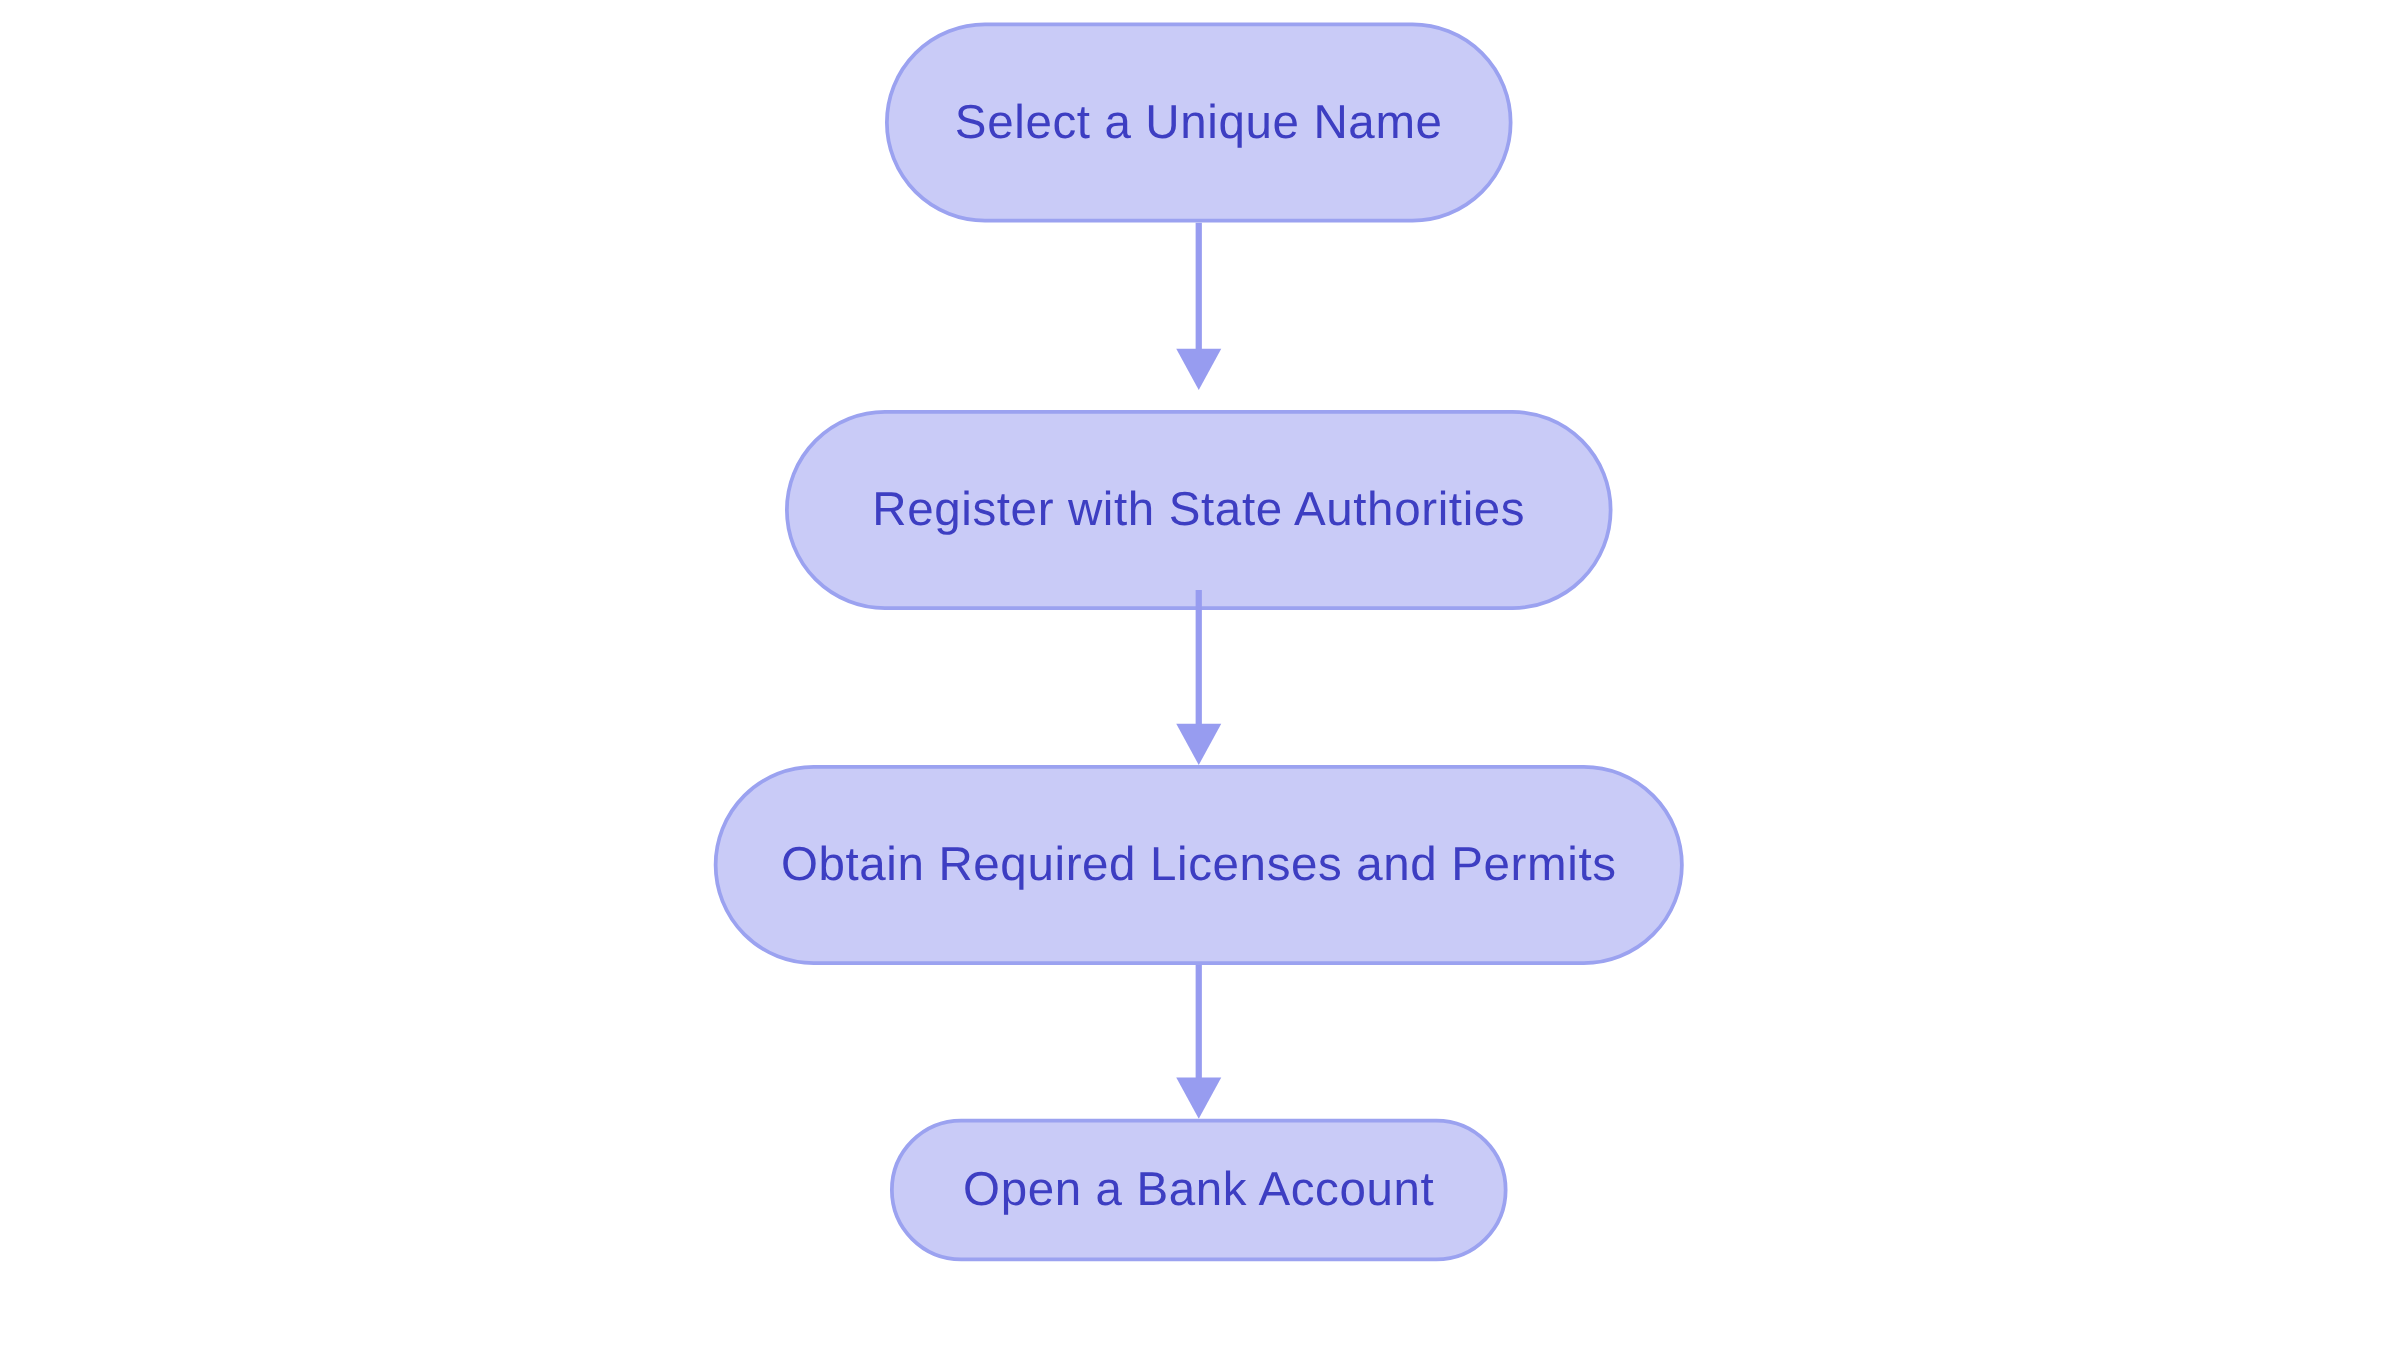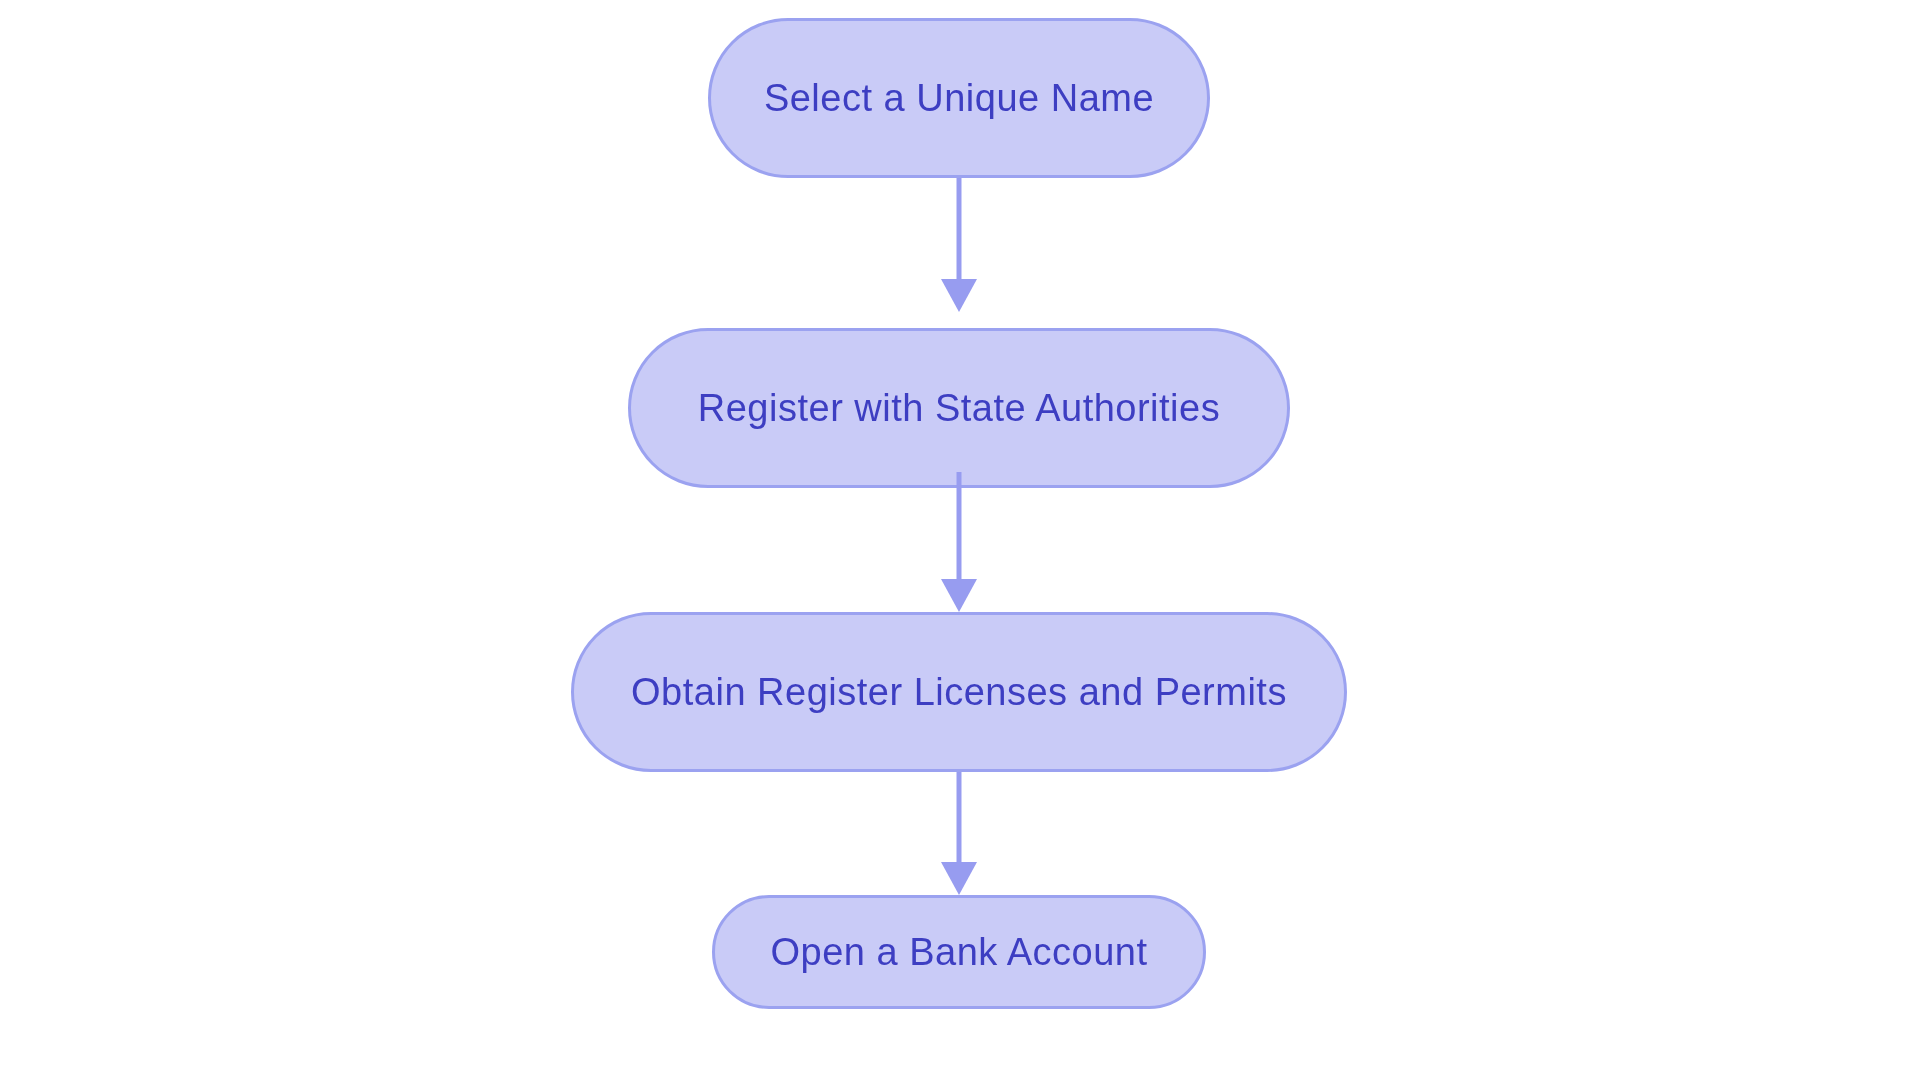--- a/index.html
+++ b/index.html
@@ -64,21 +64,21 @@
   <div class="node node-2">
     <span>Register with State Authorities</span>
   </div>
 
   <svg class="arrow arrow-2" viewBox="0 0 40 140" preserveAspectRatio="none">
     <line x1="20" y1="0" x2="20" y2="110"></line>
     <polygon points="2,107 38,107 20,140"></polygon>
   </svg>
 
   <div class="node node-3">
-    <span>Obtain Register Licenses and Permits</span>
+    <span>Obtain Required Licenses and Permits</span>
   </div>
 
   <svg class="arrow arrow-3" viewBox="0 0 40 123" preserveAspectRatio="none">
     <line x1="20" y1="0" x2="20" y2="93"></line>
     <polygon points="2,90 38,90 20,123"></polygon>
   </svg>
 
   <div class="node node-4">
     <span>Open a Bank Account</span>
   </div>

